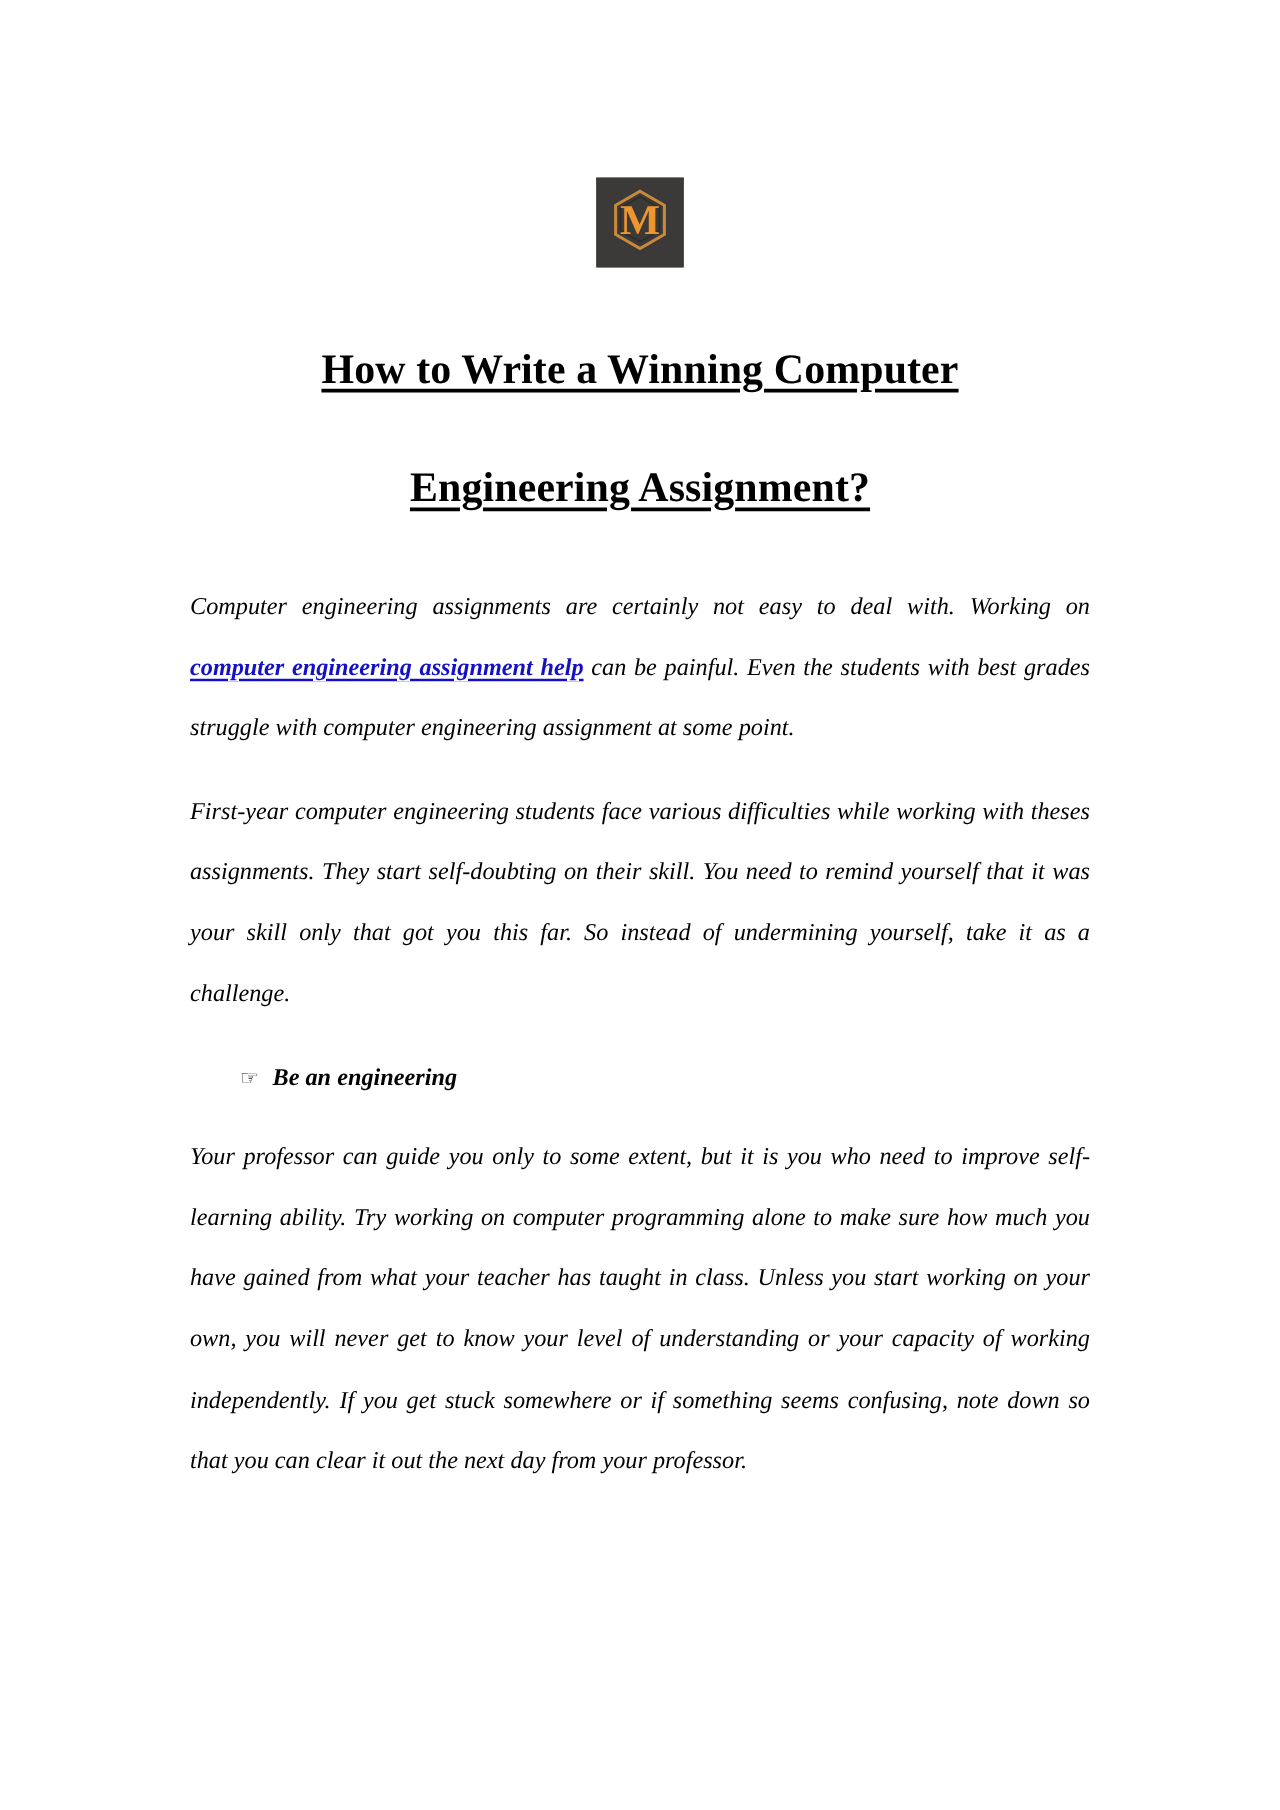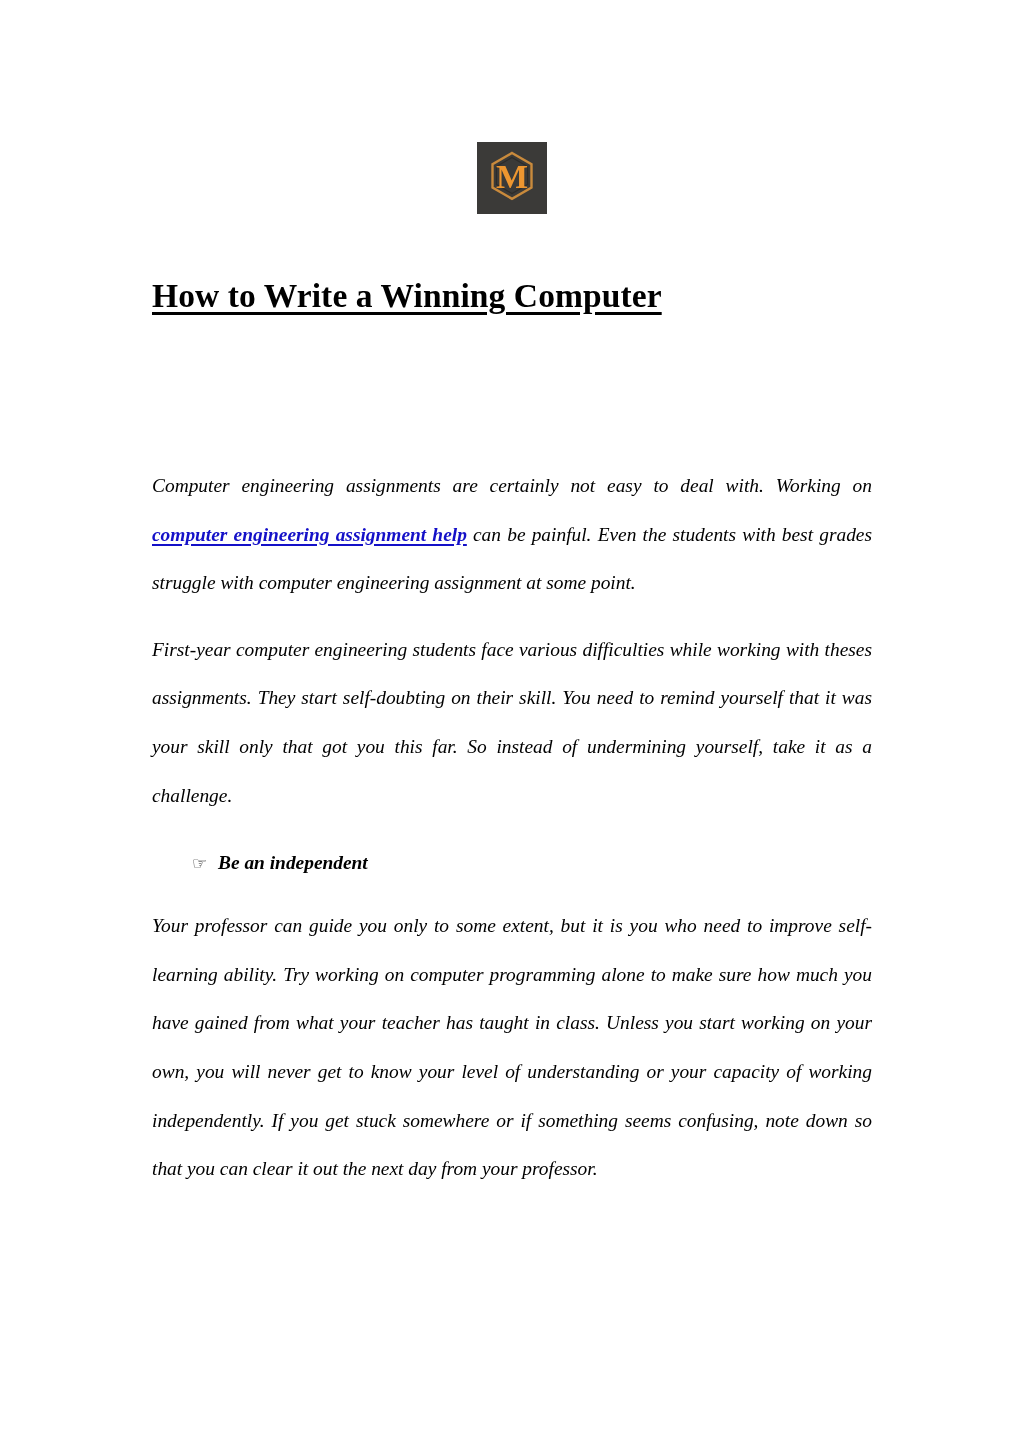--- a/index.html
+++ b/index.html
@@ -40,20 +40,21 @@
   }
   .logo-tile svg { display: block; }
 
   
   .doc-title {
     margin: 0;
     padding: 0;
     font-size: 33.5px;
     font-weight: bold;
     line-height: 95px;
+    text-align: center;
     letter-spacing: 0.1px;
   }
   .doc-title .tl {
     display: block;
   }
   .doc-title .u {
     text-decoration: underline;
     text-decoration-thickness: 2.5px;
     text-underline-offset: 5px;
   }
@@ -126,31 +127,32 @@
         <polygon points="35,11 54.5,22.2 54.5,45.6 35,56.8 15.5,45.6 15.5,22.2" fill="none" stroke="#c98a3c" stroke-width="2.4"></polygon>
         <polygon points="35,15.5 50.6,24.5 50.6,42.5 35,51.5 19.4,42.5 19.4,24.5" fill="none" stroke="#1e1d1c" stroke-width="1.2" opacity="0.5"></polygon>
         <text x="35" y="45.5" text-anchor="middle" font-family="Liberation Serif, serif" font-size="34" font-weight="bold" fill="#ed9630">M</text>
       </svg>
     </div>
   </div>
 
   <div class="title-block">
     <h1 class="doc-title">
       <span class="tl"><span class="u">How to Write a Winning Computer </span></span>
+      <span class="tl"><span class="u">Engineering Assignment?</span></span>
     </h1>
   </div>
 
   <div class="body-block">
 
     <p class="para"><span>Computer engineering assignments are certainly not easy to deal with. Working on </span><a class="lnk" href="#">computer engineering assignment help</a><span> can be painful. Even the students with best grades struggle with computer engineering assignment at some point.</span></p>
 
     <p class="para">First-year computer engineering students face various difficulties while working with theses assignments. They start self-doubting on their skill. You need to remind yourself that it was your skill only that got you this far. So instead of undermining yourself, take it as a challenge.</p>
 
 
     <div class="bullet-row">
       <span class="bullet-glyph">☞</span>
-      <span class="bullet-label">Be an independent</span>
+      <span class="bullet-label">Be an engineering</span>
     </div>
 
     <p class="para">Your professor can guide you only to some extent, but it is you who need to improve self-learning ability. Try working on computer programming alone to make sure how much you have gained from what your teacher has taught in class. Unless you start working on your own, you will never get to know your level of understanding or your capacity of working independently. If you get stuck somewhere or if something seems confusing, note down so that you can clear it out the next day from your professor.</p>
 
   </div>
 </div>
 
 </body></html>

